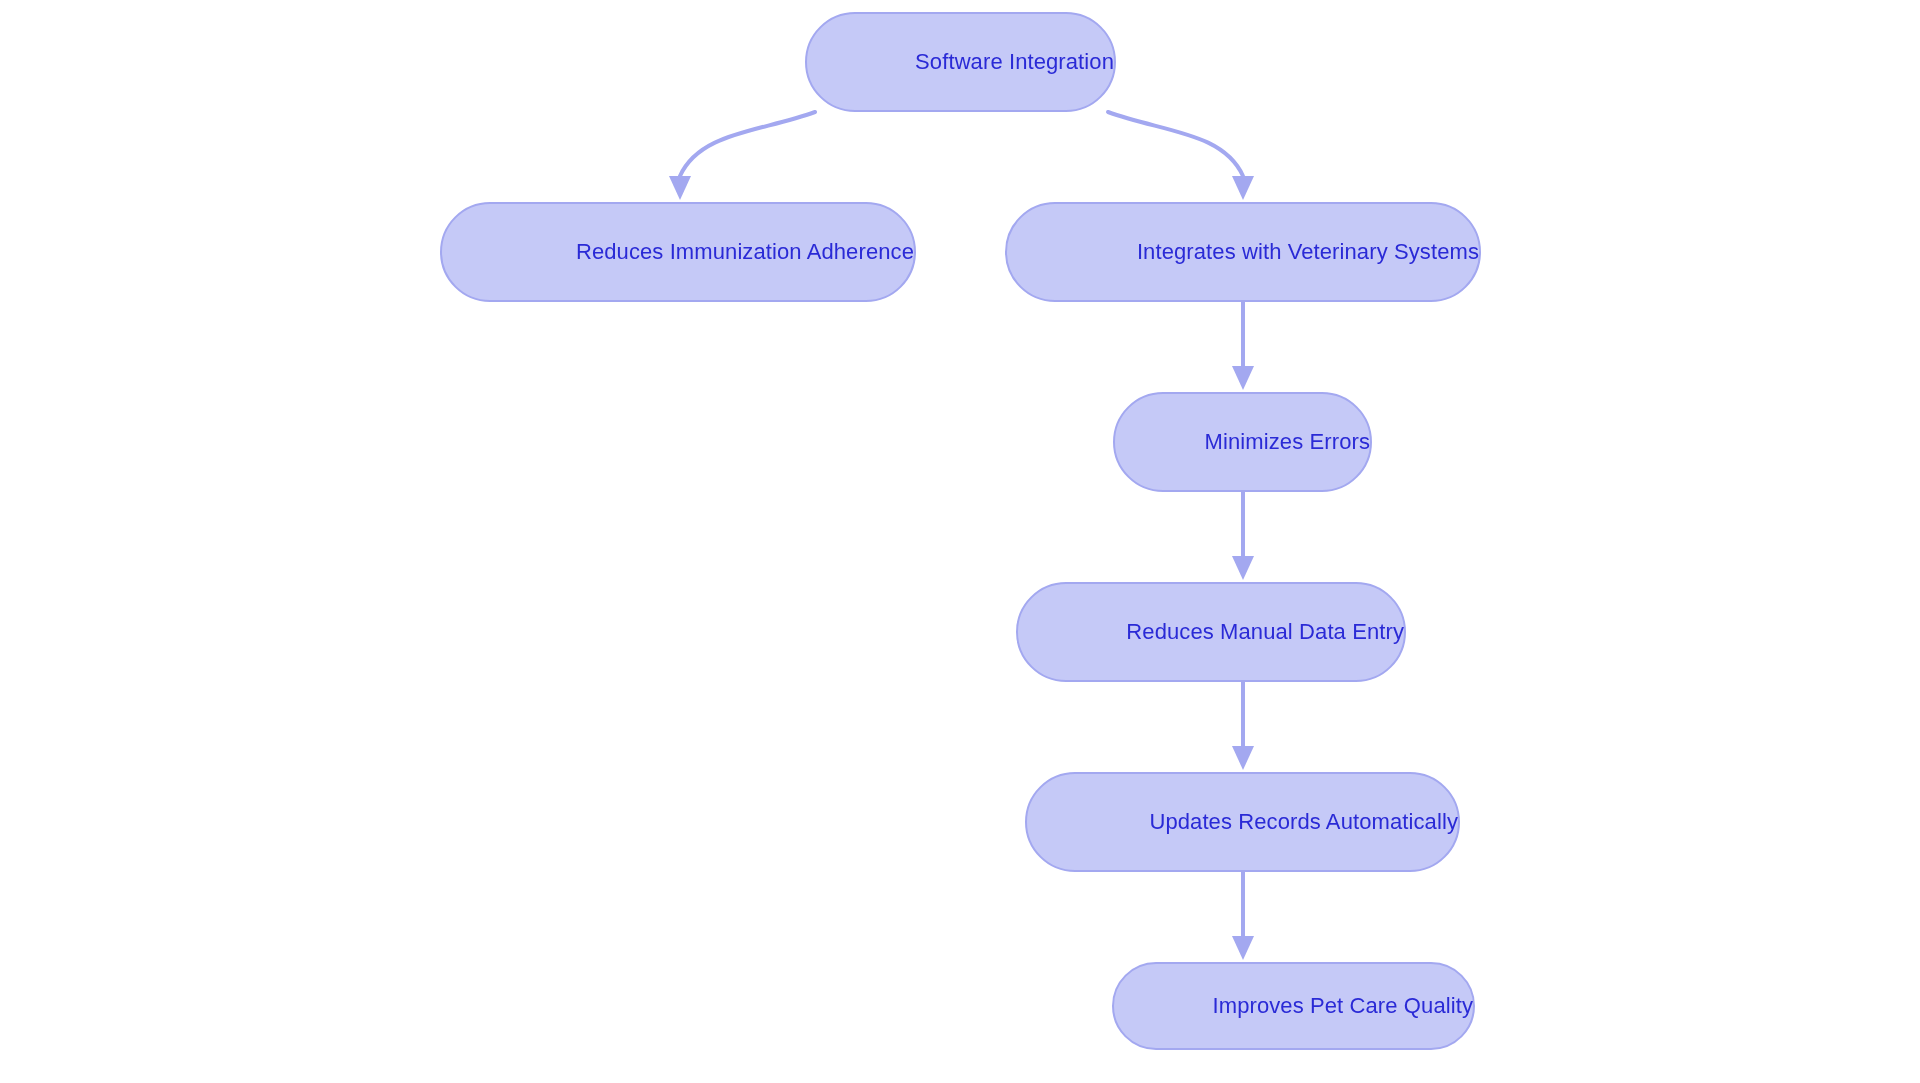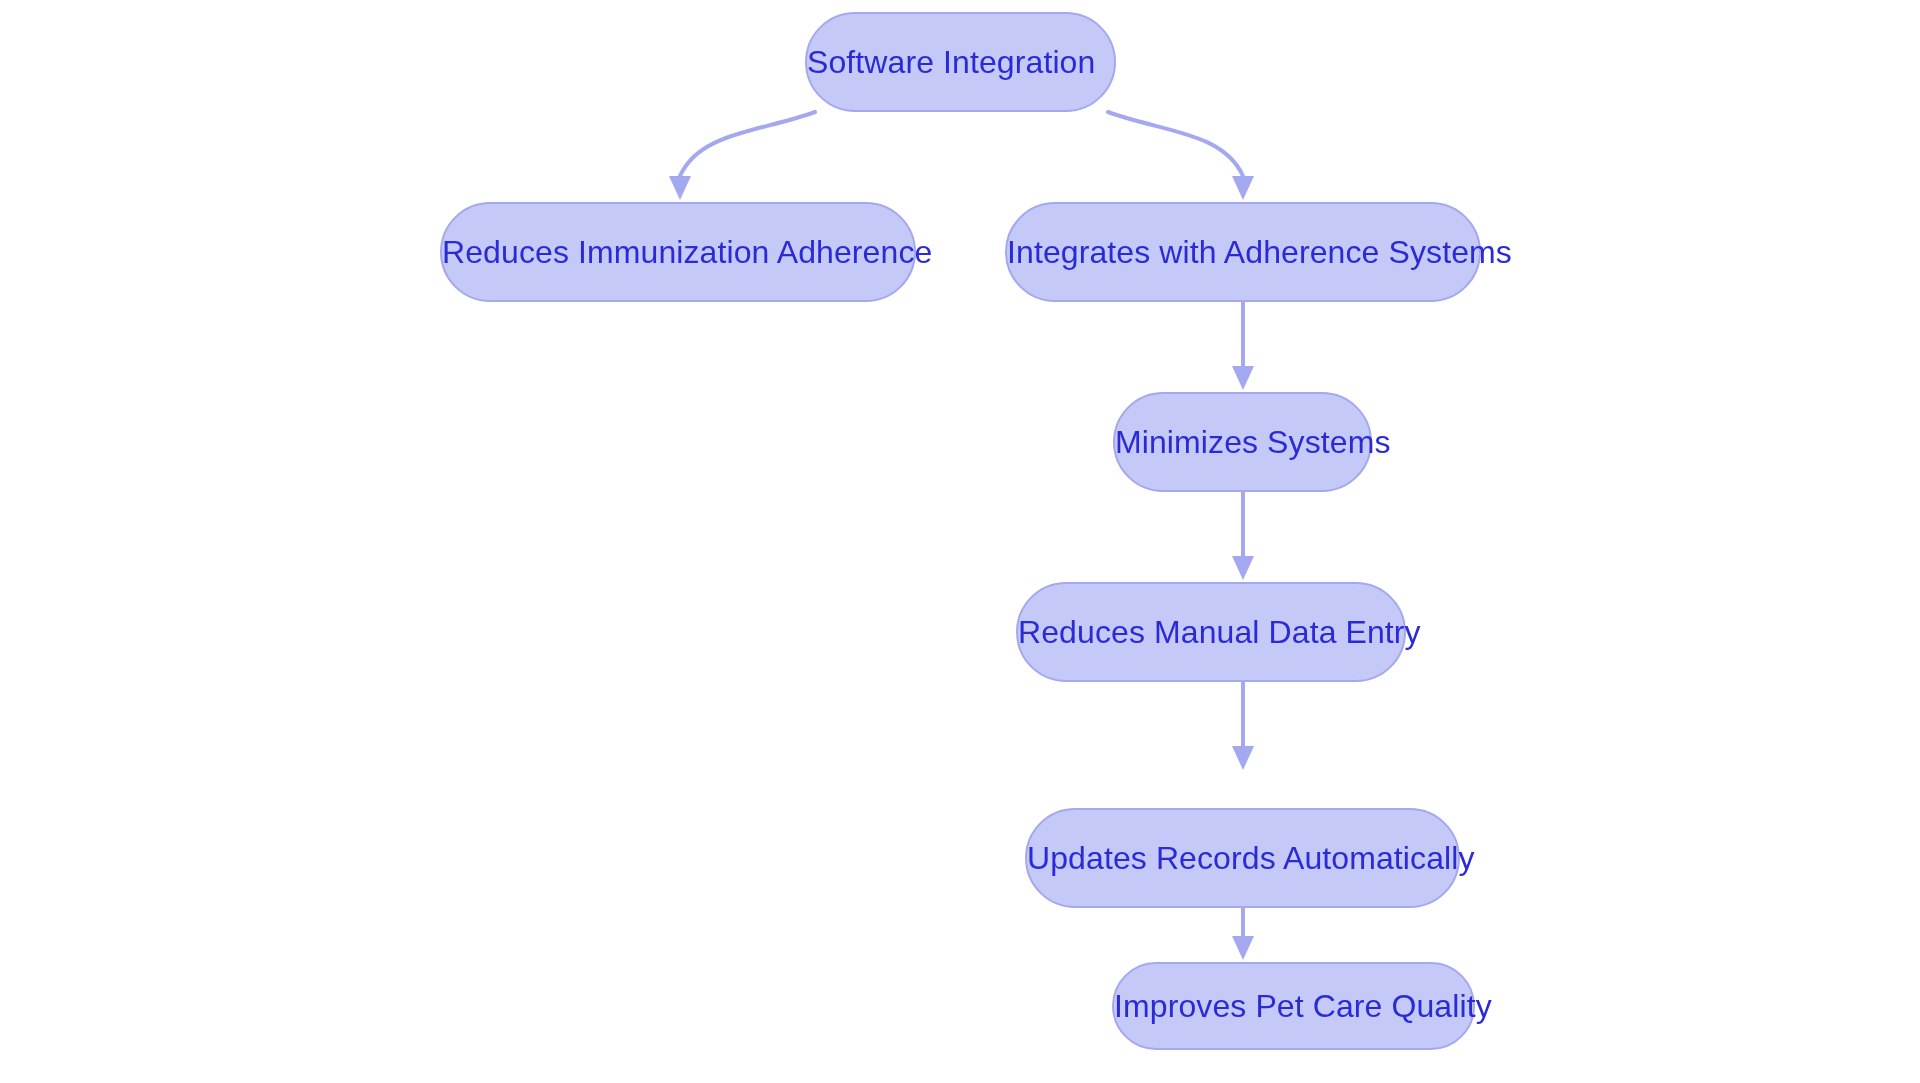--- a/index.html
+++ b/index.html
@@ -27,23 +27,23 @@
     pointer-events: none;
   }
   .node {
     position: absolute;
     box-sizing: border-box;
     background: #c5c9f7;
     border: 2px solid #a3a8f0;
     border-radius: 52px;
     display: flex;
     align-items: center;
-    justify-content: flex-start;
+    justify-content: flex-end;
     color: #2a2ad6;
-    font-size: 32px;
+    font-size: 22px;
     font-family: "Liberation Sans", sans-serif;
     font-weight: 400;
     letter-spacing: 0.1px;
     white-space: nowrap;
     user-select: none;
   }
   .node-label {
     color: #2a2ad6;
     line-height: 1;
   }
@@ -81,29 +81,29 @@
     </svg>
 
   <div id="node-layer">
       <div class="node" style="left: 805px; top: 12px; width: 311px; height: 100px;">
         <span class="node-label">Software Integration</span>
       </div>
       <div class="node" style="left: 440px; top: 202px; width: 476px; height: 100px;">
         <span class="node-label">Reduces Immunization Adherence</span>
       </div>
       <div class="node" style="left: 1005px; top: 202px; width: 476px; height: 100px;">
-        <span class="node-label">Integrates with Adherence Systems</span>
+        <span class="node-label">Integrates with Veterinary Systems</span>
       </div>
       <div class="node" style="left: 1113px; top: 392px; width: 259px; height: 100px;">
-        <span class="node-label">Minimizes Systems</span>
+        <span class="node-label">Minimizes Errors</span>
       </div>
       <div class="node" style="left: 1016px; top: 582px; width: 390px; height: 100px;">
         <span class="node-label">Reduces Manual Data Entry</span>
       </div>
-      <div class="node" style="left: 1025px; top: 772px; width: 435px; height: 100px; margin-top: 36px;">
+      <div class="node" style="left: 1025px; top: 772px; width: 435px; height: 100px;">
         <span class="node-label">Updates Records Automatically</span>
       </div>
       <div class="node" style="left: 1112px; top: 962px; width: 363px; height: 88px;">
         <span class="node-label">Improves Pet Care Quality</span>
       </div>
     </div>
 
 </div>
 
 </body></html>

